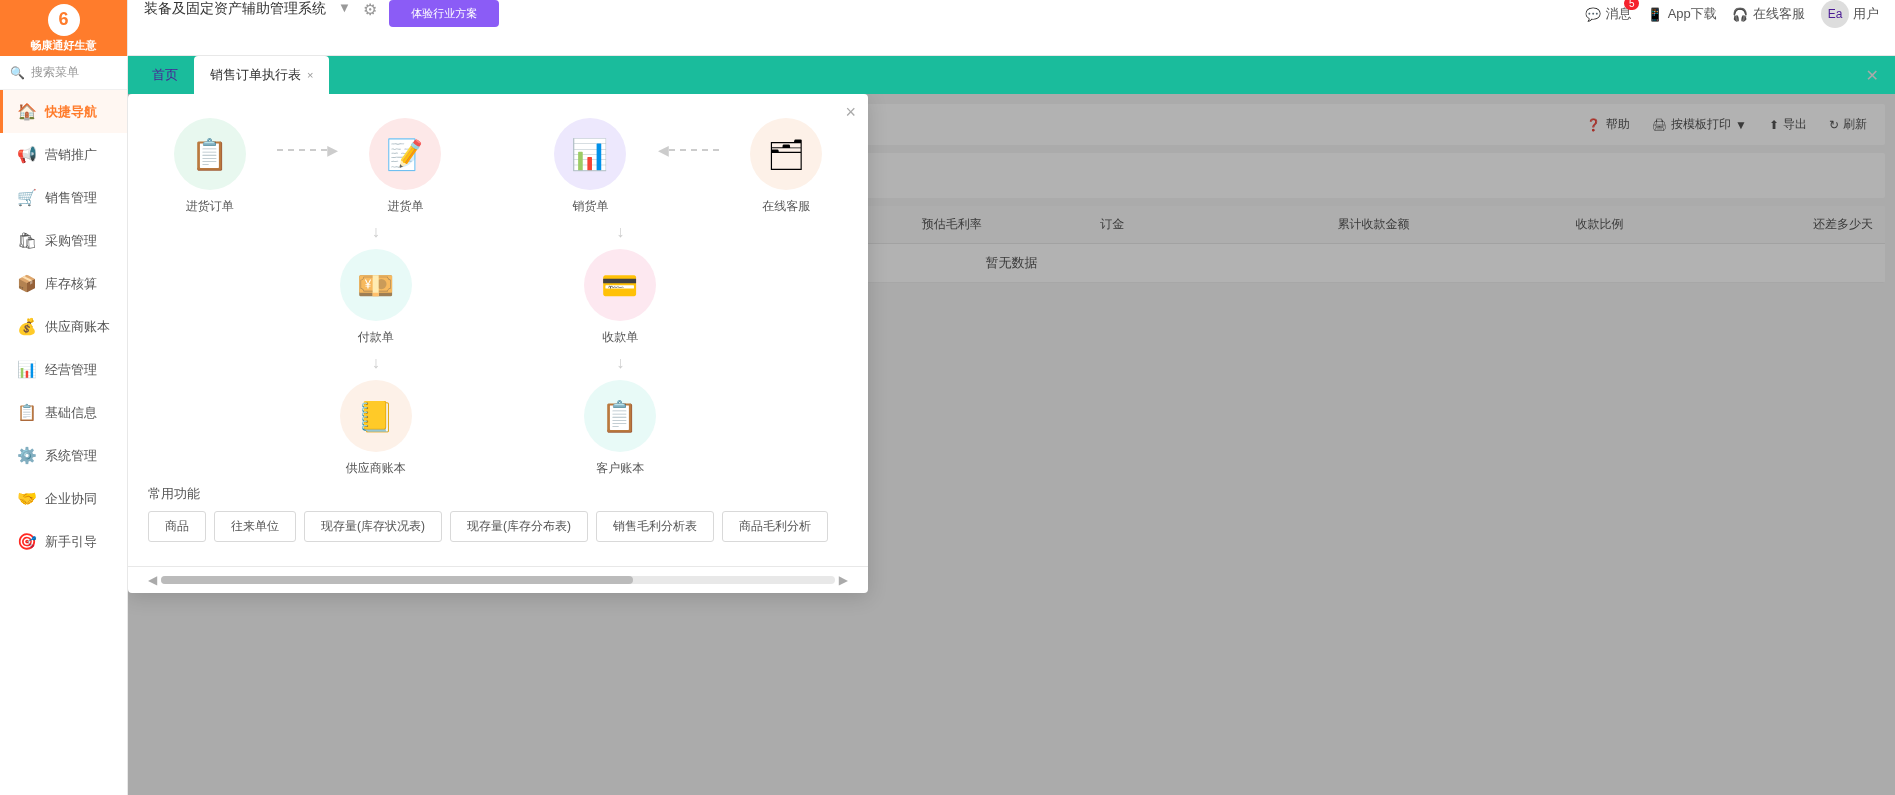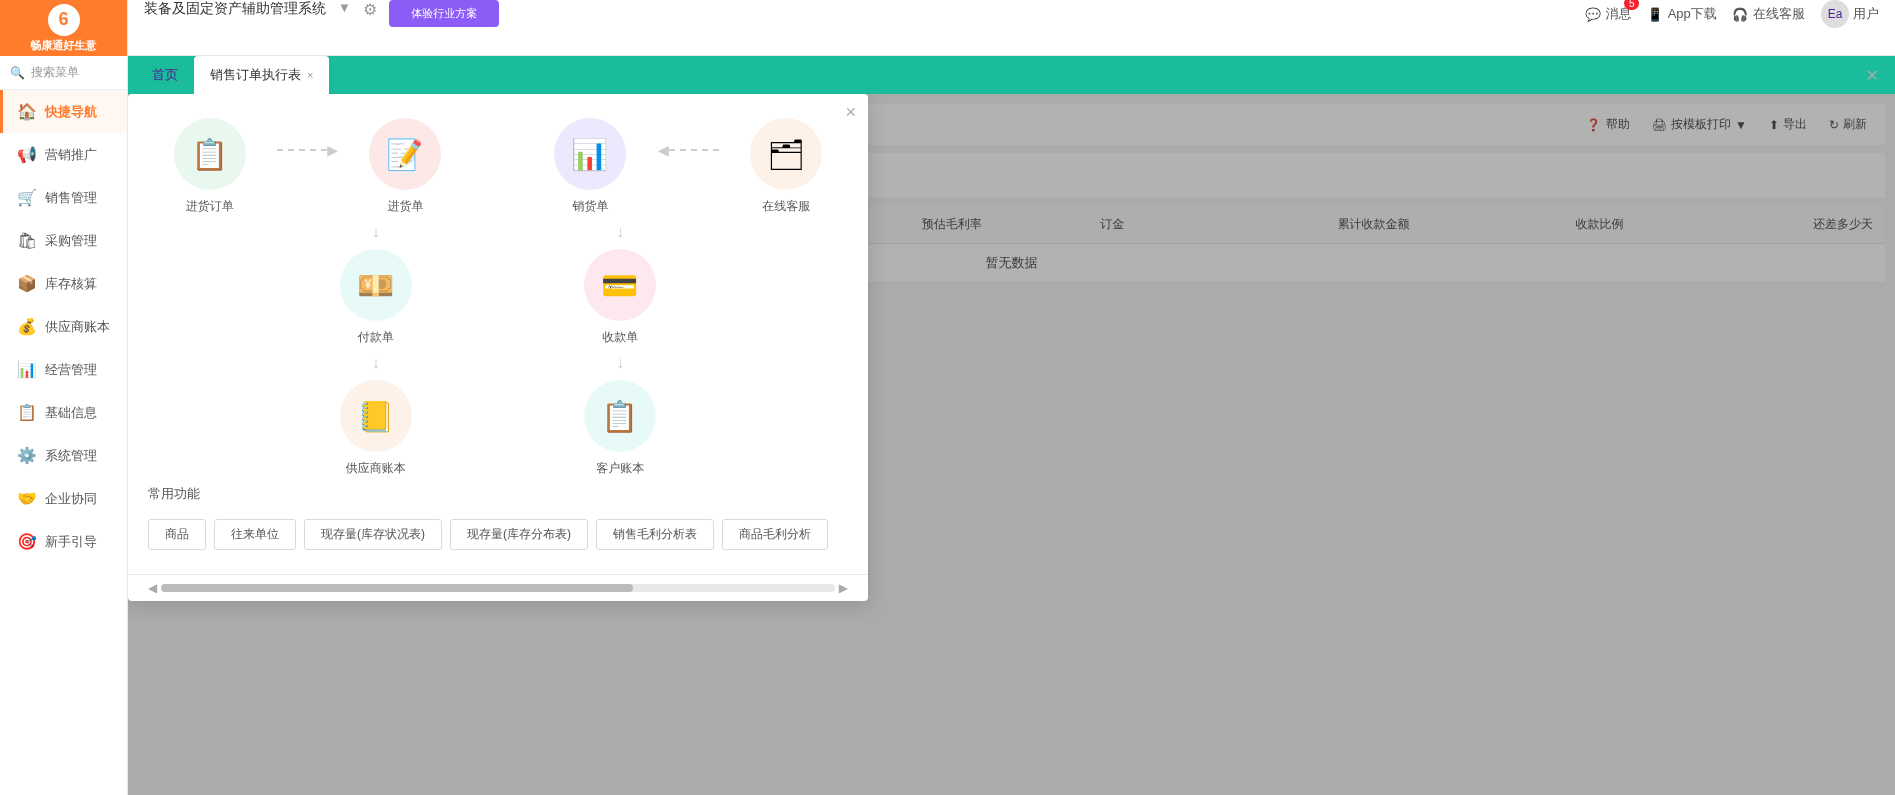--- a/index.html
+++ b/index.html
@@ -300,21 +300,21 @@
       gap: 8px;
     }
 
     
     .common-functions {
       padding: 8px 20px 16px;
     }
     .common-functions-title {
       font-size: 13px;
       color: #555;
-      margin-bottom: 16px;
+      margin-bottom: 8px;
     }
     .func-row {
       display: flex;
       flex-wrap: wrap;
       gap: 8px;
       margin-bottom: 8px;
     }
     .func-btn {
       border: 1px solid #d9d9d9;
       background: white;

